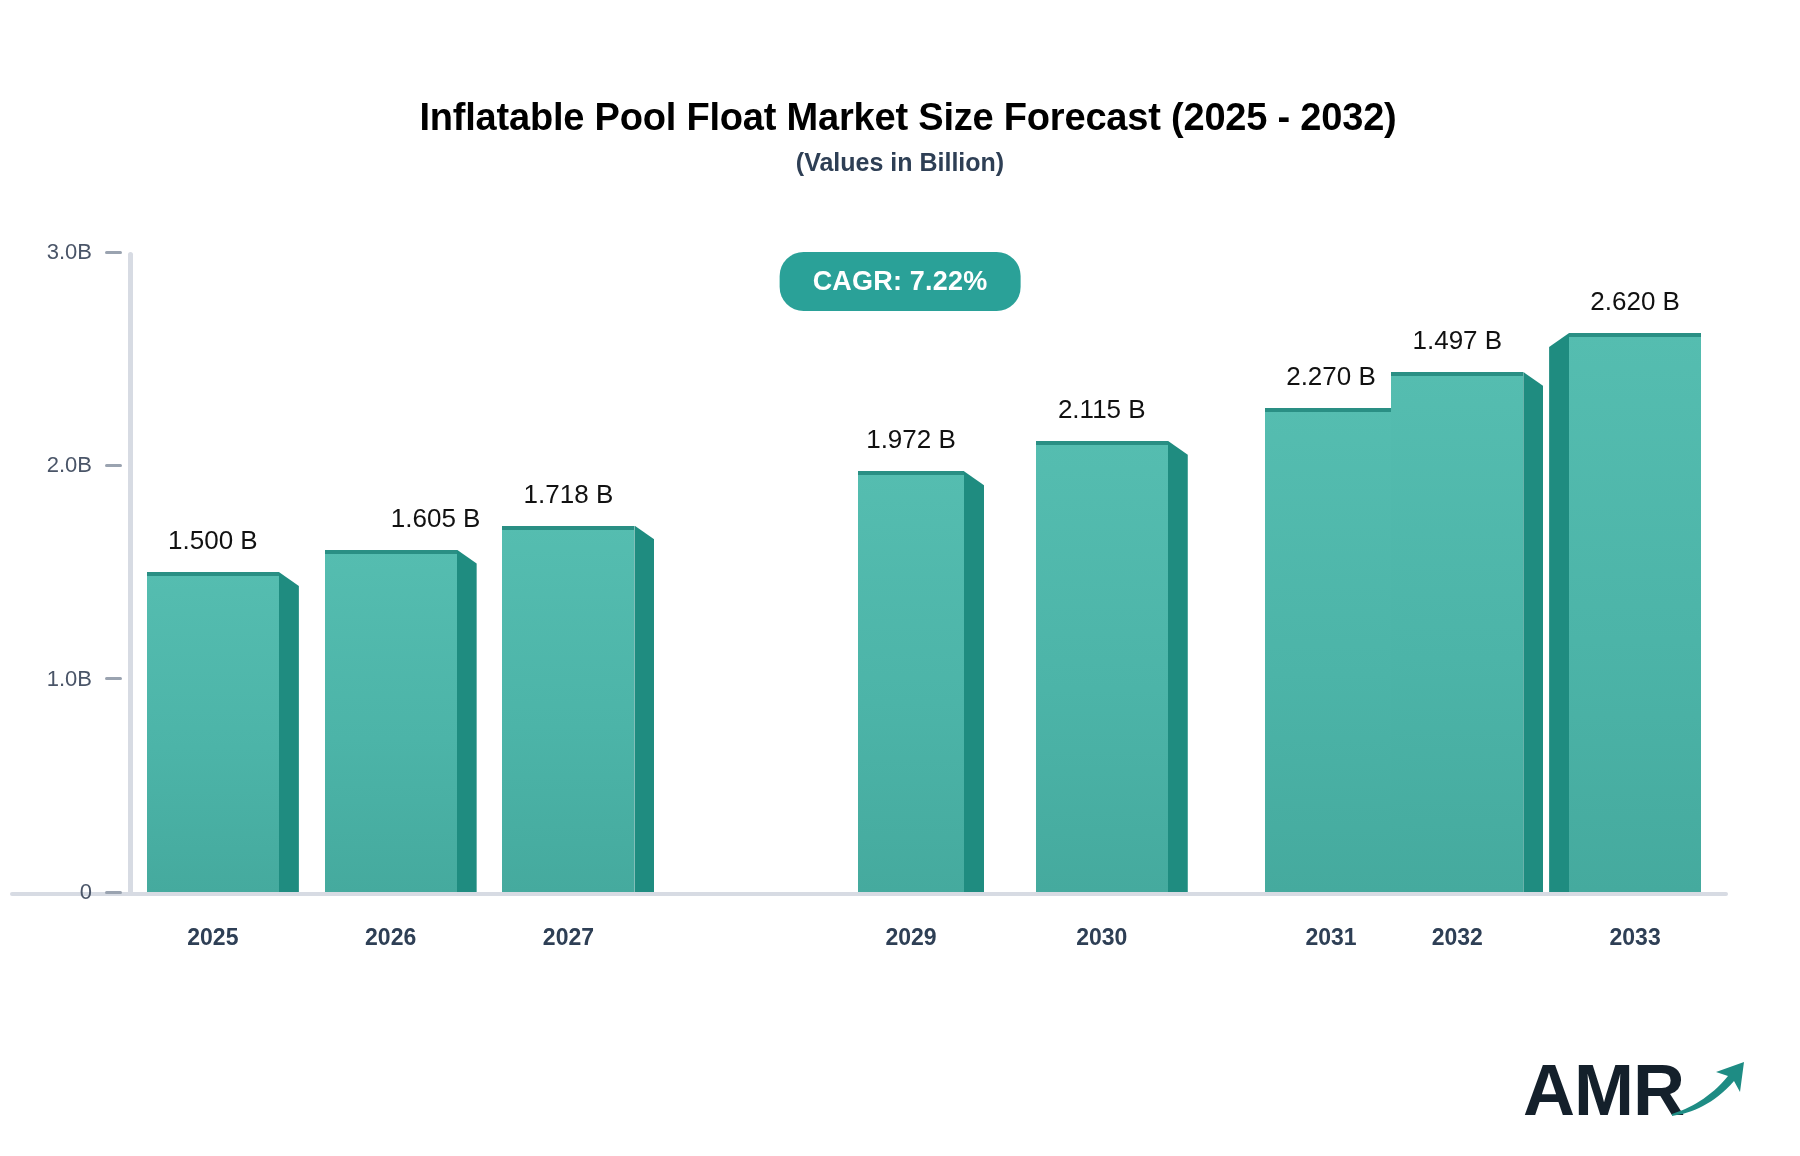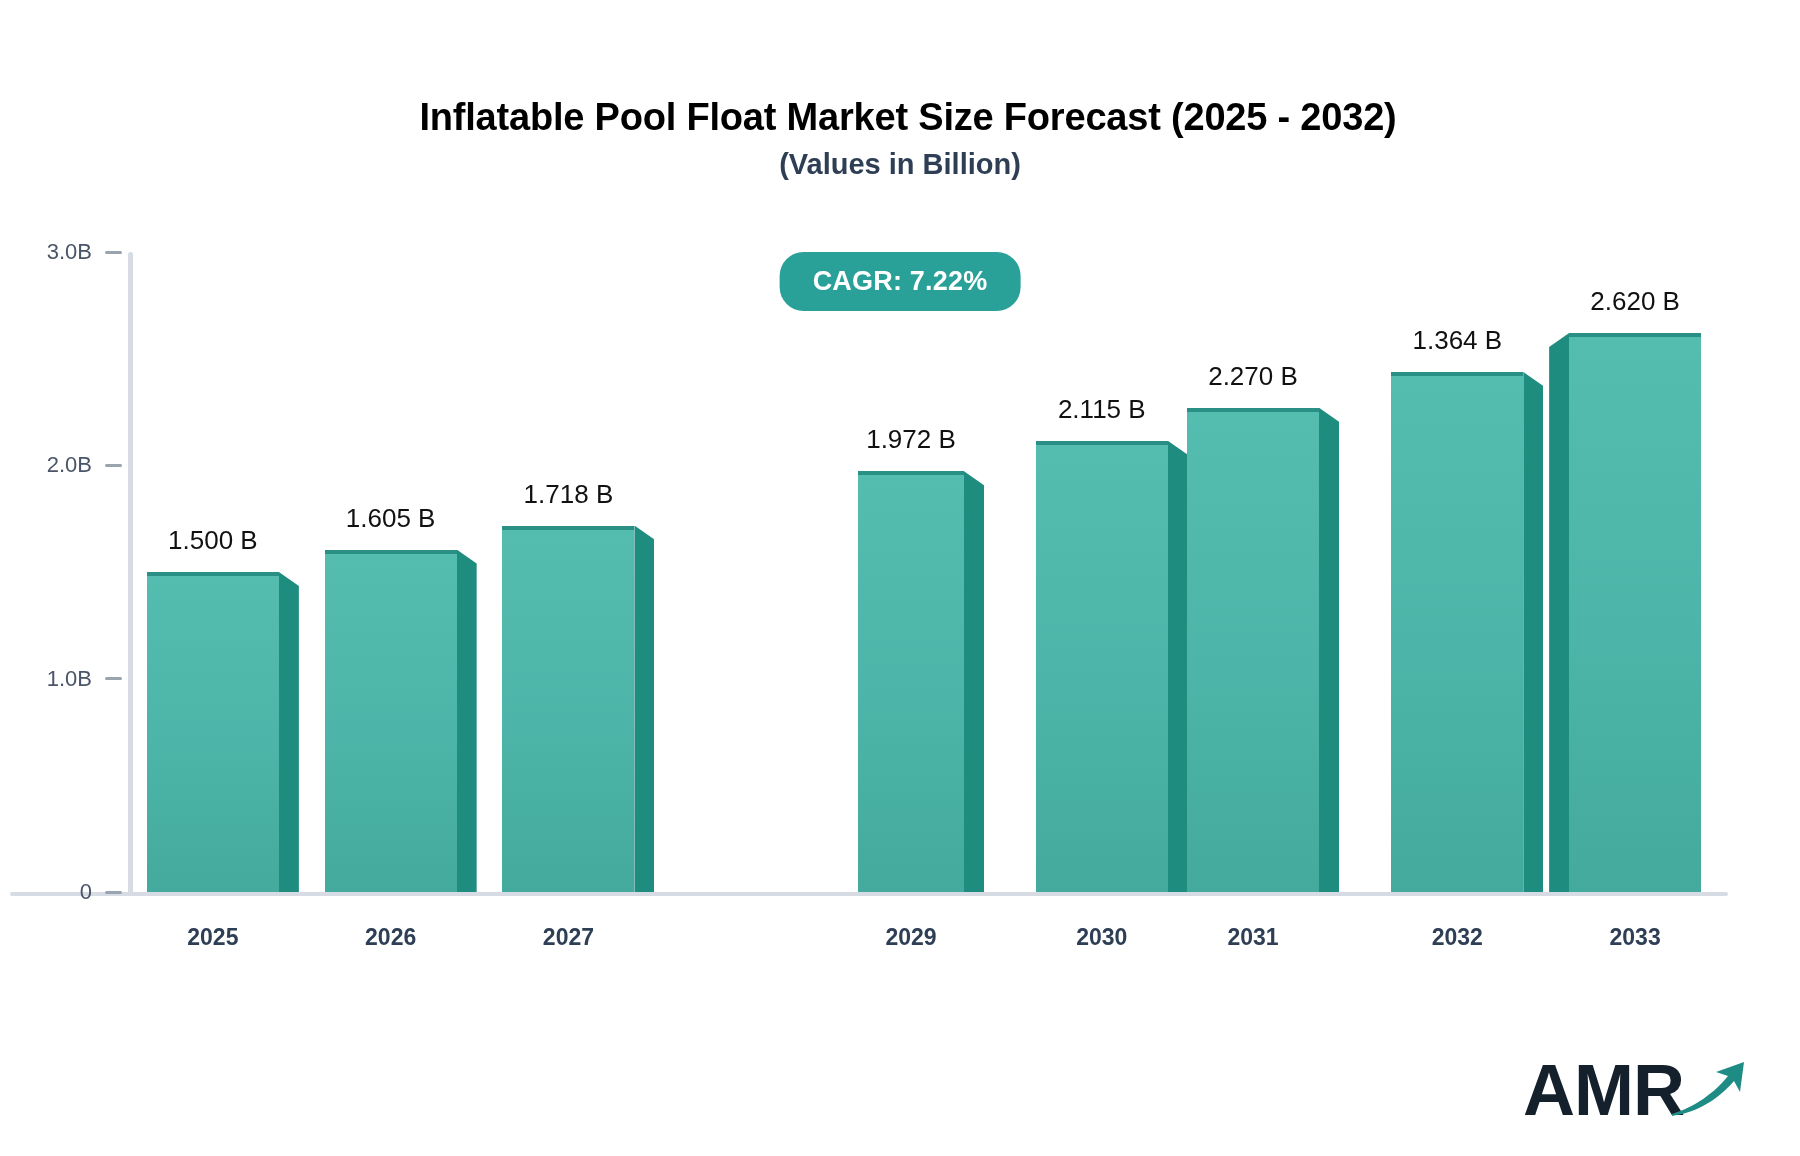--- a/index.html
+++ b/index.html
@@ -28,21 +28,21 @@
     font-weight: bold;
     color: #000000;
     letter-spacing: -0.2px;
   }
   .subtitle {
     position: absolute;
     top: 148px;
     left: 0;
     width: 1800px;
     text-align: center;
-    font-size: 29px;
+    font-size: 25px;
     font-weight: bold;
     color: #2e3f55;
   }
 
   
   .cagr-badge {
     position: absolute;
     top: 252px;
     left: 50%;
     transform: translateX(-50%);
@@ -245,21 +245,21 @@
           </div>
           <div class="bar-value" style="bottom: 336px;">1.500 B</div>
           <div class="x-label">2025</div>
         </div>
         <div class="bar-slot" style="left: 196.667px; width: 132px;">
           <div class="bar-3d" style="height: 342.4px;">
             <div class="bar-face"></div>
             <div class="bar-top"></div>
             <div class="bar-side-right"></div>
           </div>
-          <div class="bar-value" style="bottom: 358.4px;">1.605 B</div>
+          <div class="bar-value" style="bottom: 358.4px; margin-left: 45px;">1.605 B</div>
           <div class="x-label">2026</div>
         </div>
         <div class="bar-slot" style="left: 374.444px; width: 132px;">
           <div class="bar-3d" style="height: 366.507px;">
             <div class="bar-face"></div>
             <div class="bar-top"></div>
             <div class="bar-side-right"></div>
           </div>
           <div class="bar-value" style="bottom: 382.507px;">1.718 B</div>
           <div class="x-label">2027</div>
@@ -275,36 +275,36 @@
         </div>
         <div class="bar-slot" style="left: 907.778px; width: 132px;">
           <div class="bar-3d" style="height: 451.2px;">
             <div class="bar-face"></div>
             <div class="bar-top"></div>
             <div class="bar-side-right"></div>
           </div>
           <div class="bar-value" style="bottom: 467.2px;">2.115 B</div>
           <div class="x-label">2030</div>
         </div>
-        <div class="bar-slot" style="left: 1059px; width: 132px;">
+        <div class="bar-slot" style="left: 1137px; width: 132px;">
           <div class="bar-3d" style="height: 484.267px;">
             <div class="bar-face"></div>
             <div class="bar-top"></div>
             <div class="bar-side-right"></div>
           </div>
           <div class="bar-value" style="bottom: 500.267px;">2.270 B</div>
           <div class="x-label">2031</div>
         </div>
         <div class="bar-slot" style="left: 1263.33px; width: 132px;">
           <div class="bar-3d" style="height: 520.107px;">
             <div class="bar-face"></div>
             <div class="bar-top"></div>
             <div class="bar-side-right"></div>
           </div>
-          <div class="bar-value" style="bottom: 536.107px;">1.364 B</div>
+          <div class="bar-value" style="bottom: 536.107px;">1.497 B</div>
           <div class="x-label">2032</div>
         </div>
         <div class="bar-slot" style="left: 1441.11px; width: 132px; text-align: center;">
           <div class="bar-3d" style="height: 558.933px;">
             <div class="bar-face"></div>
             <div class="bar-top"></div>
             <div class="bar-side-left"></div>
           </div>
           <div class="bar-value" style="bottom: 574.933px;">2.620 B</div>
           <div class="x-label">2033</div>

